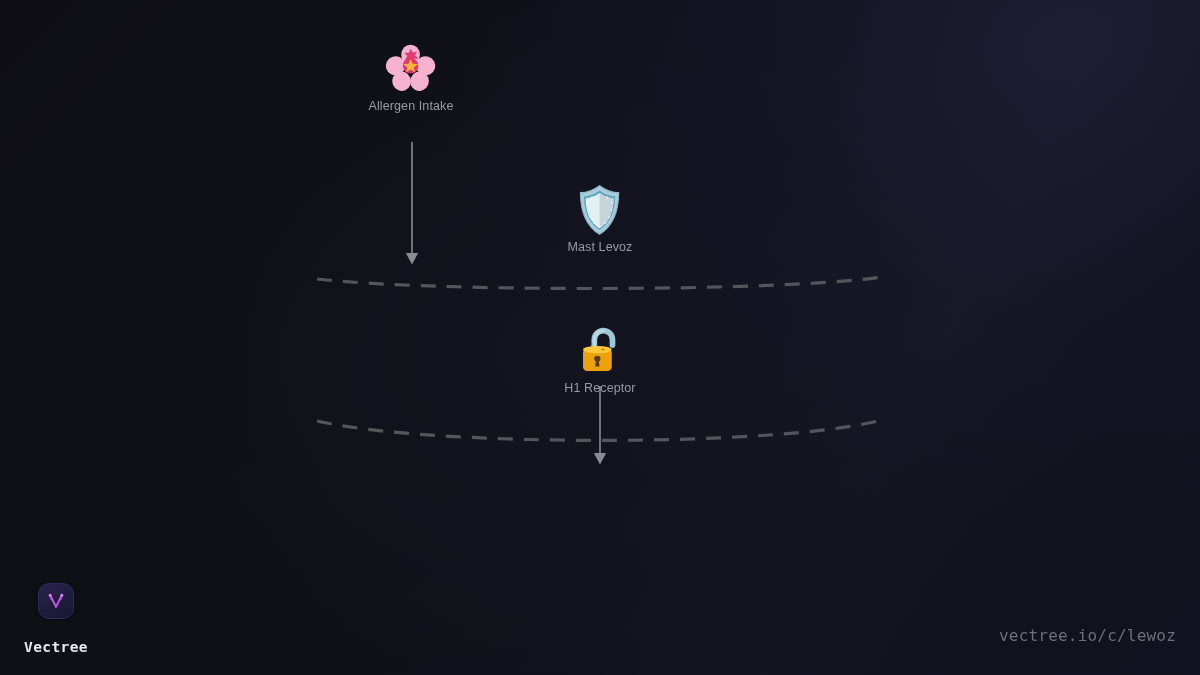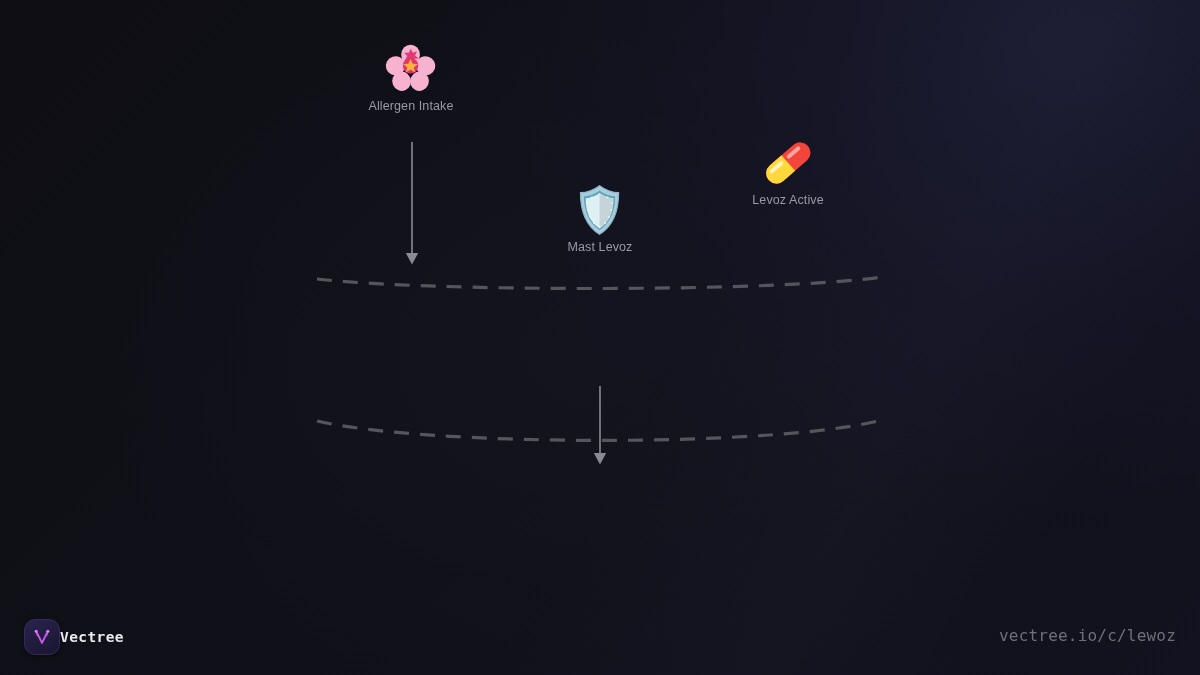--- a/index.html
+++ b/index.html
@@ -60,21 +60,22 @@
 
   
   #brand {
     position: absolute;
     left: 24px;
     bottom: 20px;
   }
   #brand-row {
     display: flex;
     align-items: center;
-    gap: 0;
+    gap: 20px;
+    flex-direction: column;
   }
   #brand-logo {
     width: 34px;
     height: 34px;
     border-radius: 11px;
     background: linear-gradient(150deg, #2a2350 0%, #201c3c 55%, #191633 100%);
     border: 1px solid #312a5c;
     display: flex;
     align-items: center;
     justify-content: center;
@@ -166,34 +167,36 @@
             <circle cx="32.5" cy="45" r="1.1"></circle>
           <circle cx="26" cy="49" r="1.1"></circle>
           <circle cx="17" cy="15.5" r="1.1"></circle>
             <circle cx="35" cy="15.5" r="1.1"></circle>
         </g>
       </svg>
     </span>
     <span class="node-label">Mast Levoz</span>
   </div>
 
-  <div class="node" style="left:788px; top:172px;">
+
+  <div class="node" style="left:600px; top:360px;">
     <span class="node-icon">
-      <svg class="glyph" width="58" height="52" viewBox="0 0 64 60" xmlns="http://www.w3.org/2000/svg">
-        <g transform="rotate(-41 32 30)">
-          <rect x="2" y="18" width="60" height="24" rx="12" ry="12" fill="#f4453a"></rect>
-          <path d="M14 18 H 32 V 42 H 14 A 12 12 0 0 1 14 18 Z" fill="#ffd83b"></path>
-          <rect x="9" y="22.5" width="19" height="4.6" rx="2.3" fill="#fff6c4" opacity="0.95"></rect>
-          <rect x="35" y="22.5" width="19" height="4.6" rx="2.3" fill="#ffb7b2" opacity="0.85"></rect>
-        </g>
+      <svg class="glyph" width="42" height="52" viewBox="0 0 48 60" xmlns="http://www.w3.org/2000/svg">
+        <path d="M17 26 V 17 A 10.5 10.5 0 0 1 38 17 V 23" fill="none" stroke="#9fc7d6" stroke-width="6.6" stroke-linecap="round"></path>
+        <path d="M17 26 V 17 A 10.5 10.5 0 0 1 27.5 6.5" fill="none" stroke="#c3dfe9" stroke-width="3" stroke-linecap="round" opacity="0.85"></path>
+        <rect x="4" y="27" width="33" height="26" rx="5" ry="5" fill="#f0a90e"></rect>
+        <path d="M4 32 h33 v16 a5 5 0 0 1 -5 5 h-23 a5 5 0 0 1 -5 -5 z" fill="#e89d07" opacity="0.55"></path>
+        <ellipse cx="20.5" cy="28.4" rx="16.5" ry="4.2" fill="#ffc83d"></ellipse>
+        <ellipse cx="27" cy="28.2" rx="2.4" ry="1.2" fill="#c98a06"></ellipse>
+        <circle cx="20.5" cy="39" r="3.6" fill="#5a3a06"></circle>
+        <path d="M18.9 41 h3.2 l1 7 h-5.2 z" fill="#5a3a06"></path>
       </svg>
     </span>
-    <span class="node-label">Levoz Active</span>
-  </div>
-
+    <span class="node-label">H1 Receptor</span>
+  </div>
 
 
   <div id="brand">
     <div id="brand-row">
       <span id="brand-logo">
         <svg width="20" height="20" viewBox="0 0 24 24" xmlns="http://www.w3.org/2000/svg">
           <path d="M5 5 L12 19 L19 5" fill="none" stroke="#c158e8" stroke-width="2.4" stroke-linecap="round" stroke-linejoin="round"></path>
           <path d="M5 5 L6.5 10" fill="none" stroke="#c158e8" stroke-width="2" stroke-linecap="round"></path>
           <path d="M19 5 L17.5 10" fill="none" stroke="#c158e8" stroke-width="2" stroke-linecap="round"></path>
           <circle cx="5" cy="5" r="1.8" fill="#e07af5"></circle>

